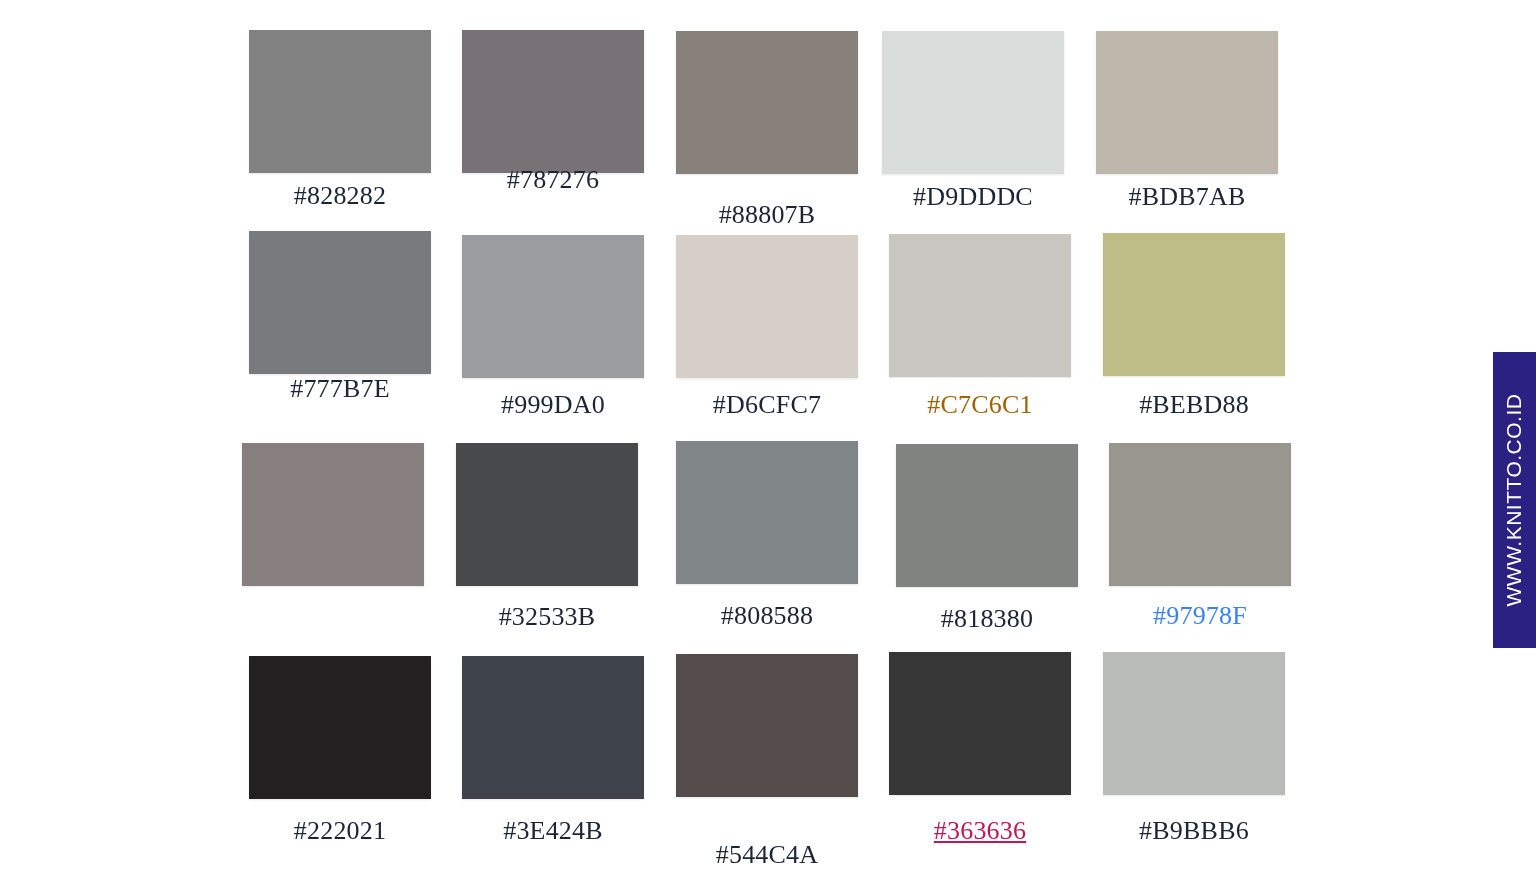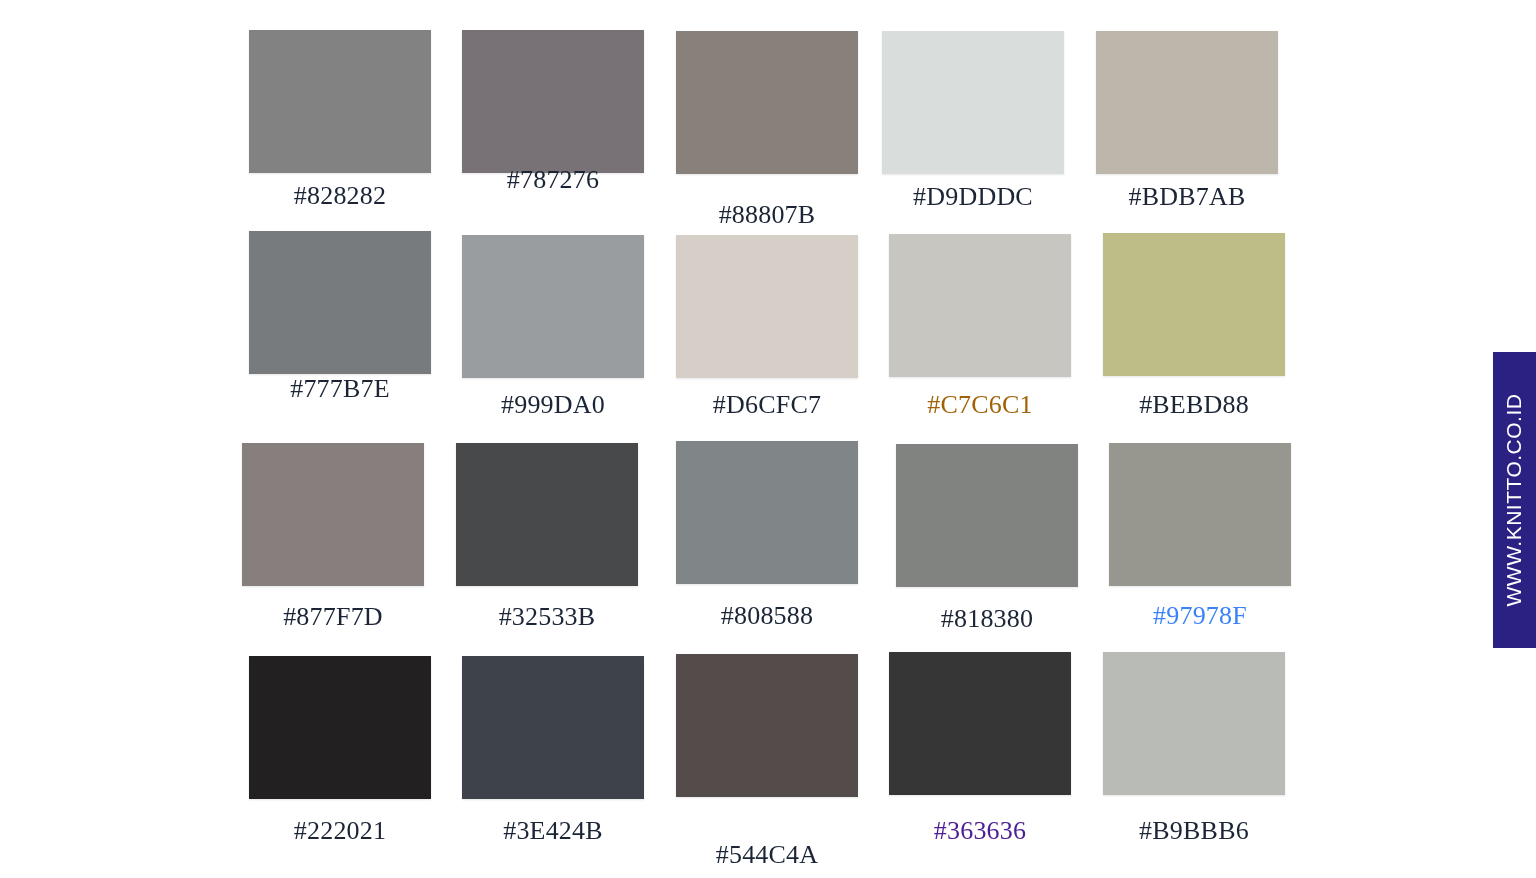--- a/index.html
+++ b/index.html
@@ -98,21 +98,20 @@
       <div class="swatch-chip" style="background: rgb(199, 198, 193);"></div>
     </div>
     <span class="swatch-label" style="position: absolute; left: 889px; top: 390px; color: #a16207;">#C7C6C1</span>
     <div class="swatch-cell" style="left: 1103px; top: 233px;">
       <div class="swatch-chip" style="background: rgb(190, 189, 136);"></div>
     </div>
     <span class="swatch-label" style="position: absolute; left: 1103px; top: 390px; color: rgb(27, 37, 54);">#BEBD88</span>
     <div class="swatch-cell" style="left: 242px; top: 443px;">
       <div class="swatch-chip" style="background: rgb(135, 127, 125);"></div>
     </div>
-    <span class="swatch-label" style="position: absolute; left: 242px; top: 602px; color: rgb(27, 37, 54);">#877F7D</span>
     <div class="swatch-cell" style="left: 456px; top: 443px;">
       <div class="swatch-chip" style="background: rgb(72, 73, 75);"></div>
     </div>
     <span class="swatch-label" style="position: absolute; left: 456px; top: 602px; color: rgb(27, 37, 54);">#32533B</span>
     <div class="swatch-cell" style="left: 676px; top: 441px;">
       <div class="swatch-chip" style="background: rgb(128, 133, 136);"></div>
     </div>
     <span class="swatch-label" style="position: absolute; left: 676px; top: 601px; color: rgb(27, 37, 54);">#808588</span>
     <div class="swatch-cell" style="left: 896px; top: 444px;">
       <div class="swatch-chip" style="background: rgb(129, 131, 128);"></div>
@@ -130,21 +129,21 @@
       <div class="swatch-chip" style="background: rgb(62, 66, 75);"></div>
     </div>
     <span class="swatch-label" style="position: absolute; left: 462px; top: 816px; color: rgb(27, 37, 54);">#3E424B</span>
     <div class="swatch-cell" style="left: 676px; top: 654px;">
       <div class="swatch-chip" style="background: rgb(84, 76, 74);"></div>
     </div>
     <span class="swatch-label" style="position: absolute; left: 676px; top: 816px; color: rgb(27, 37, 54); margin-top: 24px;">#544C4A</span>
     <div class="swatch-cell" style="left: 889px; top: 652px;">
       <div class="swatch-chip" style="background: rgb(54, 54, 54);"></div>
     </div>
-    <span class="swatch-label" style="position: absolute; left: 889px; top: 816px; color: #4c1d95;">#363636</span>
+    <span class="swatch-label" style="position: absolute; left: 889px; top: 816px; color: #be185d; text-decoration: underline;">#363636</span>
     <div class="swatch-cell" style="left: 1103px; top: 652px;">
       <div class="swatch-chip" style="background: rgb(185, 187, 182);"></div>
     </div>
     <span class="swatch-label" style="position: absolute; left: 1103px; top: 816px; color: rgb(27, 37, 54);">#B9BBB6</span>
   </div>
 
 <div id="watermark-bar" style="background: rgb(42, 33, 130);">
   <span id="watermark-text" style="color: rgb(255, 255, 255);">WWW.KNITTO.CO.ID</span>
 </div>
 

